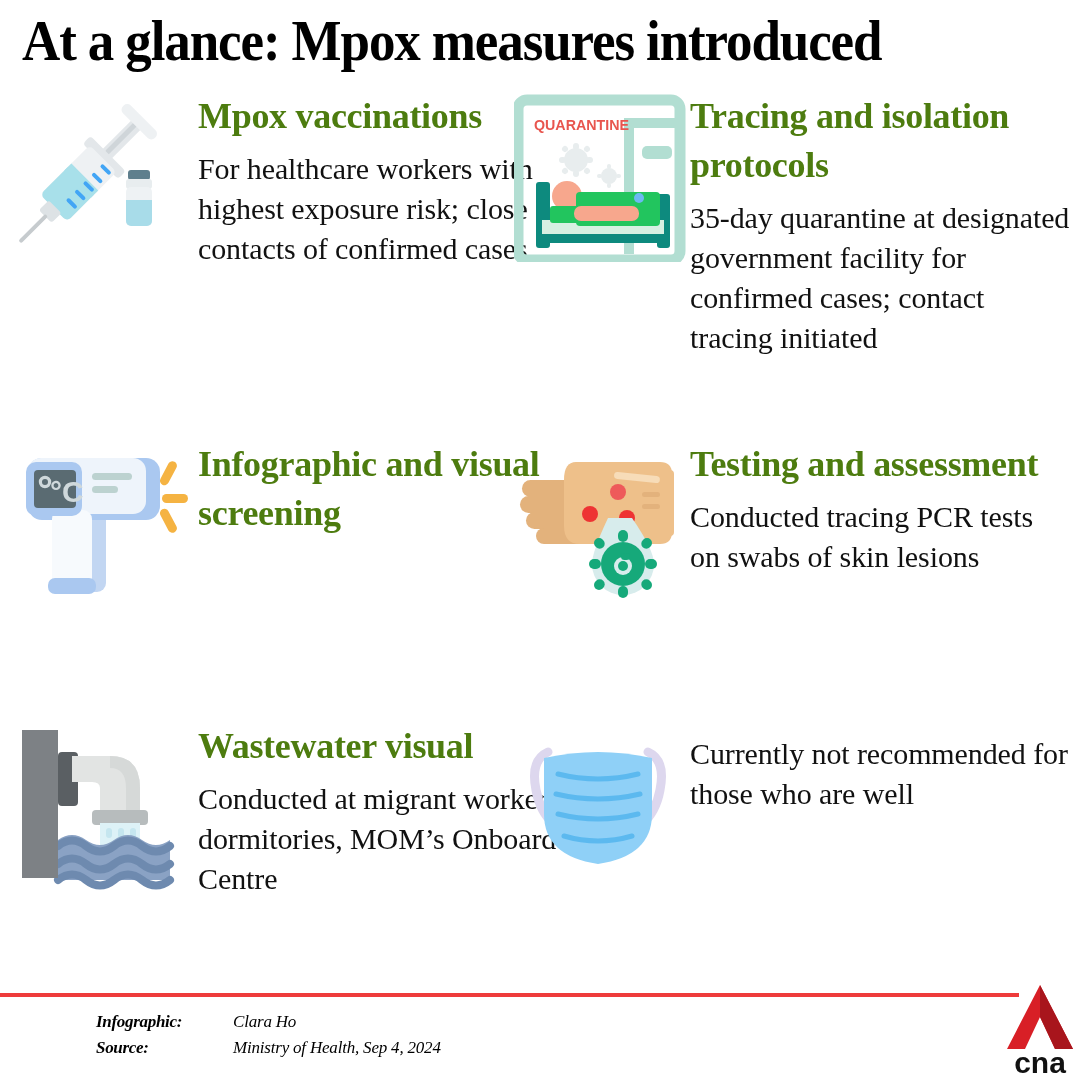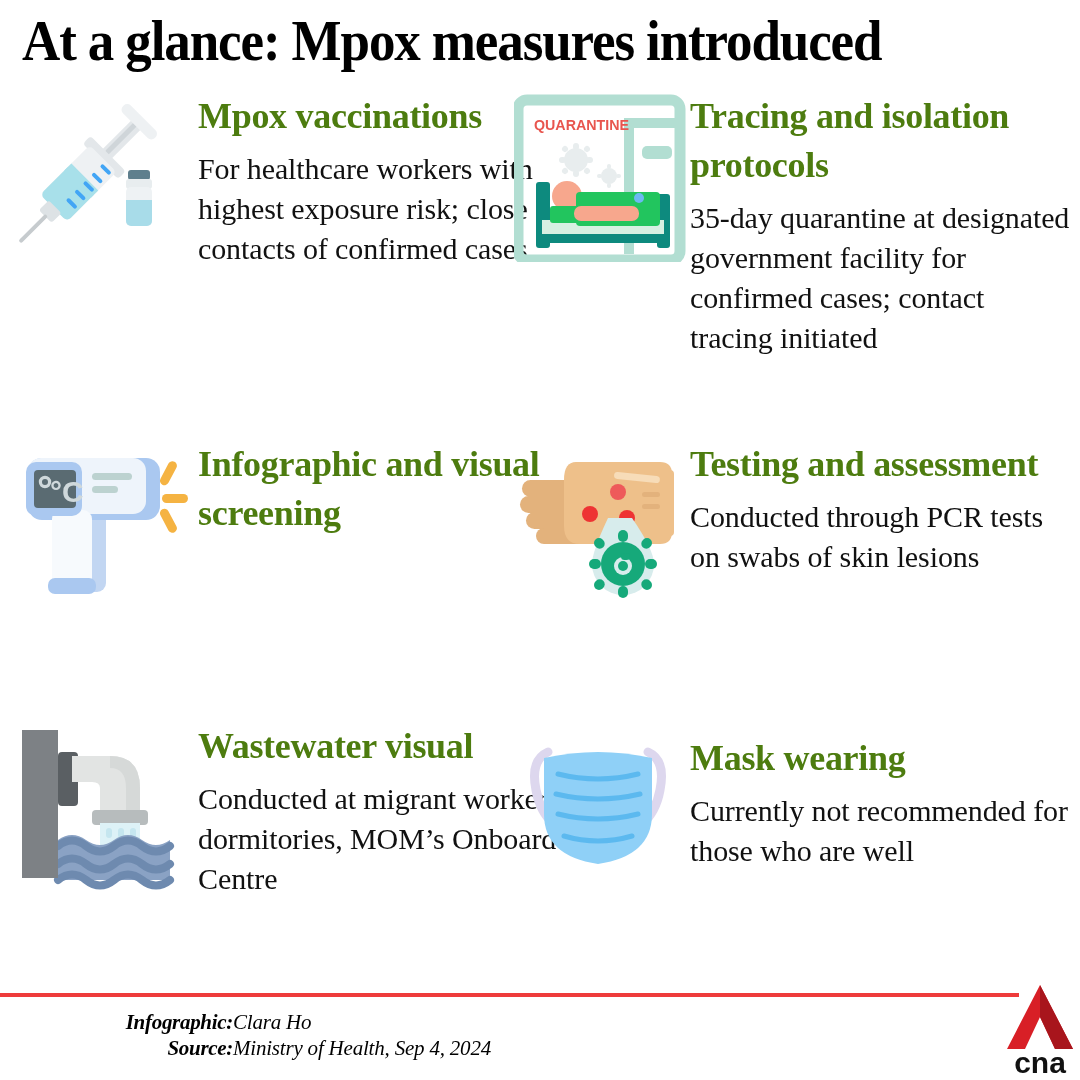--- a/index.html
+++ b/index.html
@@ -101,23 +101,22 @@
     top: 993px;
     width: 1019px;
     height: 4px;
     background: #ee3b3b;
   }
   .footer-credits {
     position: absolute;
     left: 96px;
     top: 1009px;
     font-family: "Liberation Serif", "DejaVu Serif", serif;
-    font-size: 21px;
+    font-size: 17px;
     line-height: 26px;
-    text-align: right;
   }
   .credit-row { display: flex; }
   .credit-label {
     font-weight: bold;
     font-style: italic;
     width: 137px;
     letter-spacing: -0.3px;
   }
   .credit-value {
     font-style: italic;
@@ -318,21 +317,21 @@
               <rect x="-29" y="15" width="10" height="11" rx="5" transform="rotate(45 -24 21)"></rect>
             </g>
             <circle cx="0" cy="2" r="9" fill="#d7ecec"></circle>
             <circle cx="0" cy="2" r="5" fill="#16a97a"></circle>
             <rect x="-2" y="-11" width="9" height="7" rx="3.5" fill="#16a97a"></rect>
           </g>
         </svg>
       </div>
       <div class="text-box">
         <p class="measure-title">Testing and assessment</p>
-        <p class="measure-desc">Conducted through PCR tests on swabs of skin lesions</p>
+        <p class="measure-desc">Conducted tracing PCR tests on swabs of skin lesions</p>
       </div>
     </div>
 
     <div class="cell col-left row-3">
       <div class="icon-box">
         <svg width="180" height="170" viewBox="0 0 180 170">
 
           <rect x="8" y="8" width="36" height="148" fill="#7d8185"></rect>
 
           <rect x="44" y="30" width="20" height="54" rx="4" fill="#5a5f63"></rect>
@@ -379,21 +378,20 @@
 
           <g fill="none" stroke="#5cb9ef" stroke-width="5" stroke-linecap="round">
             <path d="M44 44 Q84 54 124 44"></path>
             <path d="M42 64 Q84 74 126 64"></path>
             <path d="M44 84 Q84 94 124 84"></path>
             <path d="M50 106 Q84 116 118 106"></path>
           </g>
         </svg>
       </div>
       <div class="text-box" style="top:12px;">
-        <p class="measure-title">Mask wearing</p>
         <p class="measure-desc">Currently not recommended for those who are well</p>
       </div>
     </div>
 
   </div>
 
   <div class="footer-rule"></div>
 
   <div class="footer-credits">
     <div class="credit-row">

